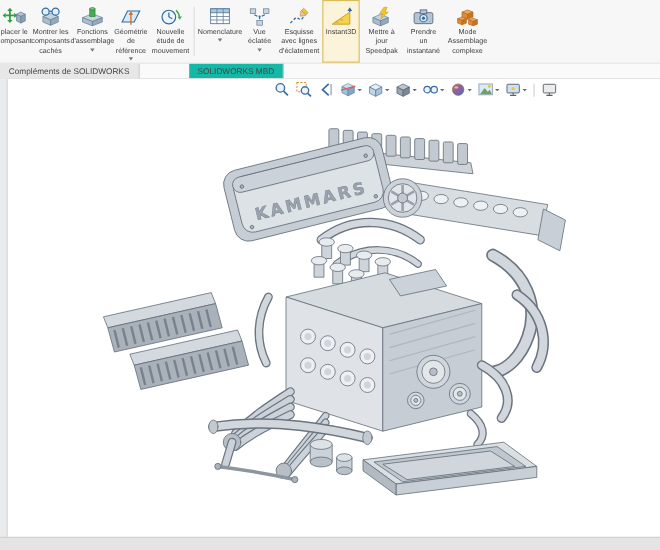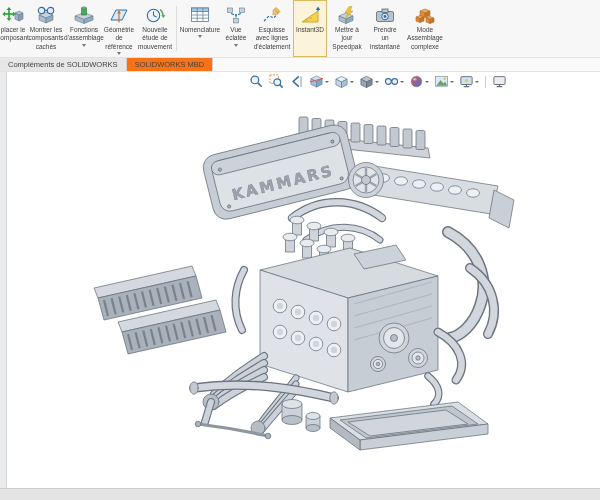--- a/index.html
+++ b/index.html
@@ -15,24 +15,24 @@
     font-family:inherit;}
   .cmd .ic{height:21px;display:flex;align-items:center;justify-content:center;flex:0 0 auto;}
   .cmd .lbl{font-size:6.5px;line-height:1.3;color:#3f3f3f;text-align:center;margin-top:1px;}
   .cmd.selected{background:#fcf4da;border:1px solid #d9bb5e;}
   .caret{width:0;height:0;border-left:2.5px solid transparent;border-right:2.5px solid transparent;
     border-top:3px solid #777;margin-top:1px;}
   .vsep{width:1px;background:#dcdcdc;margin:6px 2px;}
 
   
   .tabrow{position:absolute;top:58px;left:0;right:0;height:14px;background:#fafafa;
-    border-bottom:1px solid #e3e3e3;display:flex;align-items:stretch;}
+    border-bottom:1px solid #e3e3e3;display:flex;align-items:stretch;gap:45px;}
   .tab{font-size:7.5px;color:#444;padding:0 8px;display:flex;align-items:center;
     background:#e7e7e7;border-right:1px solid #cfcfcf;cursor:pointer;white-space:nowrap;}
-  .tab:last-of-type{background:#f97316;}
+  .tab:last-of-type{background:#14b8a6;}
 
   
   .viewport{position:absolute;top:72px;left:0;right:0;bottom:12px;background:#fff;}
   .engine{position:absolute;inset:0;width:100%;height:100%;}
 
   
   .headsup{position:absolute;top:1px;left:248px;display:flex;align-items:center;gap:3px;}
   .hbtn{display:flex;align-items:center;gap:1px;background:transparent;border:none;
     padding:1px;cursor:pointer;}
   .hcaret{width:0;height:0;border-left:2.2px solid transparent;border-right:2.2px solid transparent;

